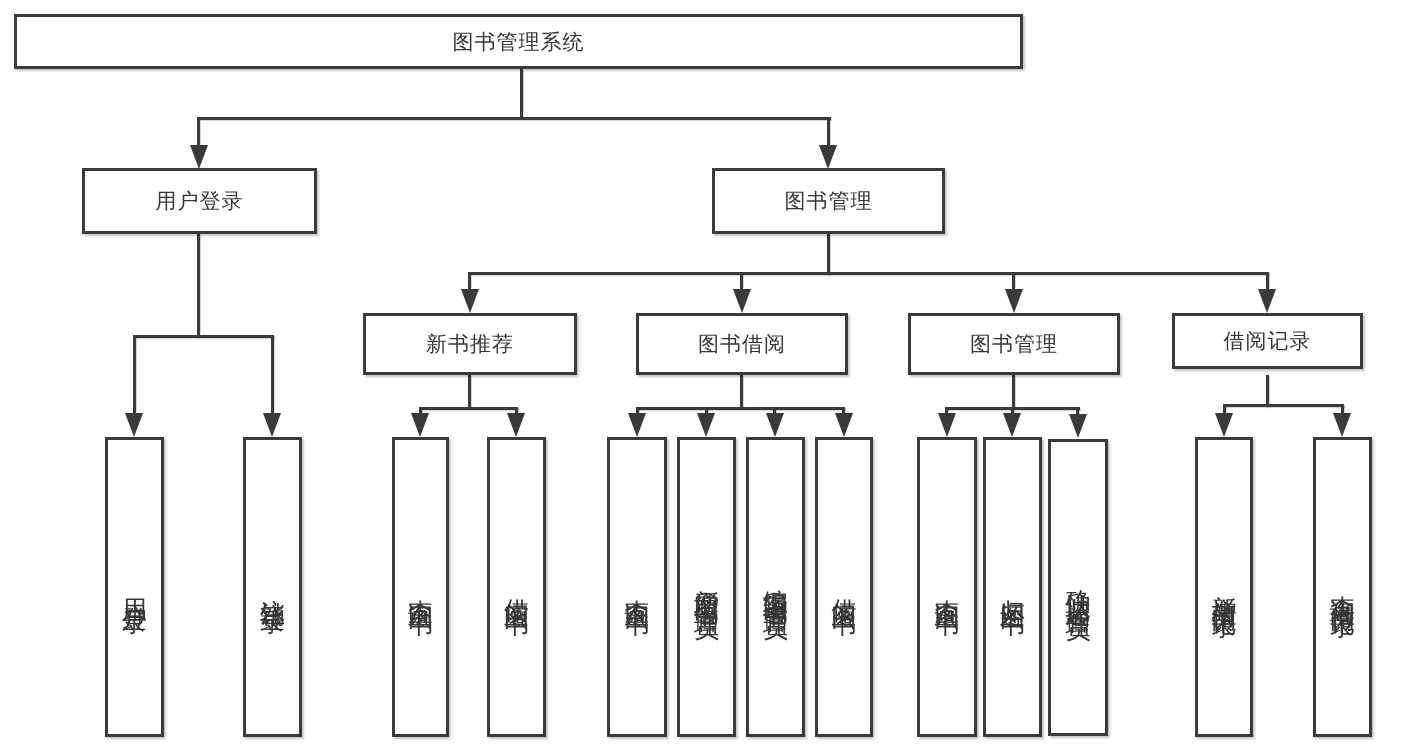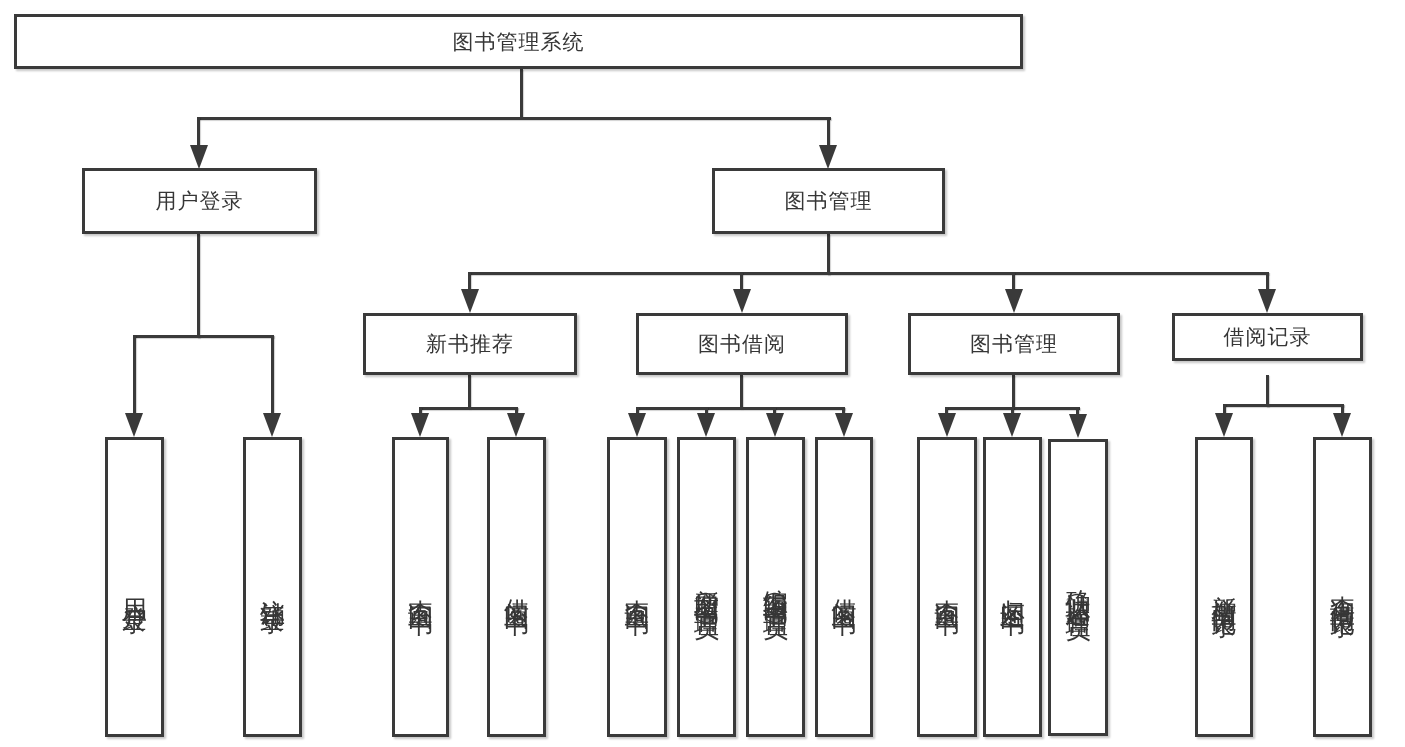--- a/index.html
+++ b/index.html
@@ -90,21 +90,21 @@
   </div>
 
   <div class="node h" style="left:363px;top:313px;width:214px;height:62px">
     <span>新书推荐</span>
   </div>
 
   <div class="node h" style="left:908px;top:313px;width:212px;height:62px">
     <span>图书管理</span>
   </div>
 
-  <div class="node h" style="left:1172px;top:313px;width:191px;height:48px">
+  <div class="node h" style="left:1172px;top:313px;width:191px;height:56px">
     <span>借阅记录</span>
   </div>
 
   <div class="node v" style="left:105px;top:437px;width:59px;height:300px">
     <span>用户登录</span>
   </div>
   <div class="node v" style="left:243px;top:437px;width:59px;height:300px">
     <span>注销登录</span>
   </div>
 

